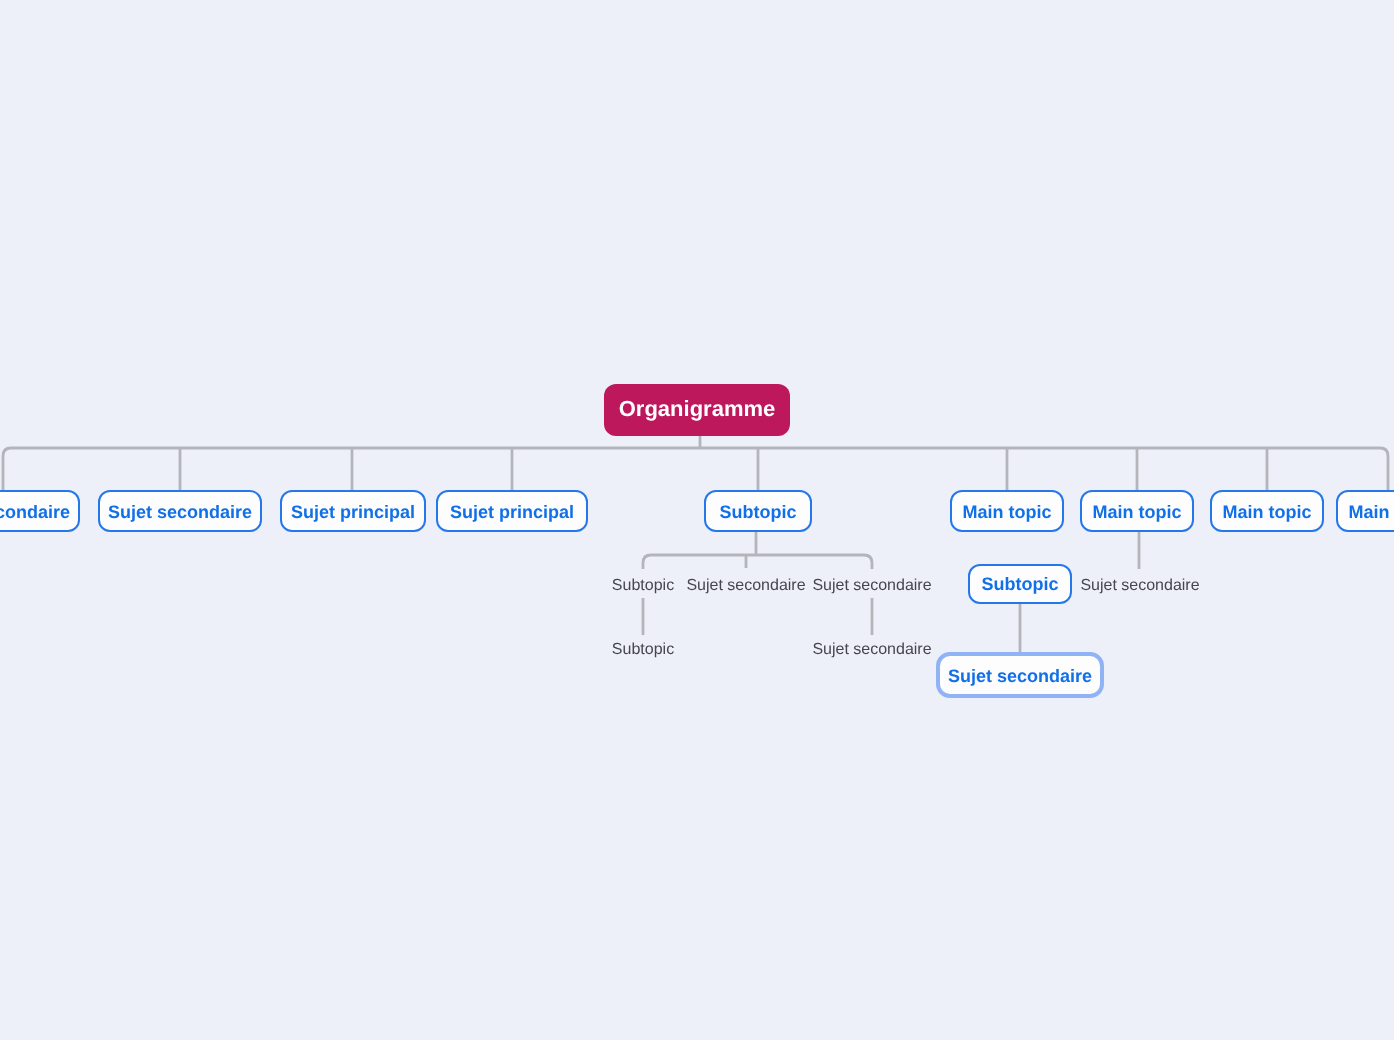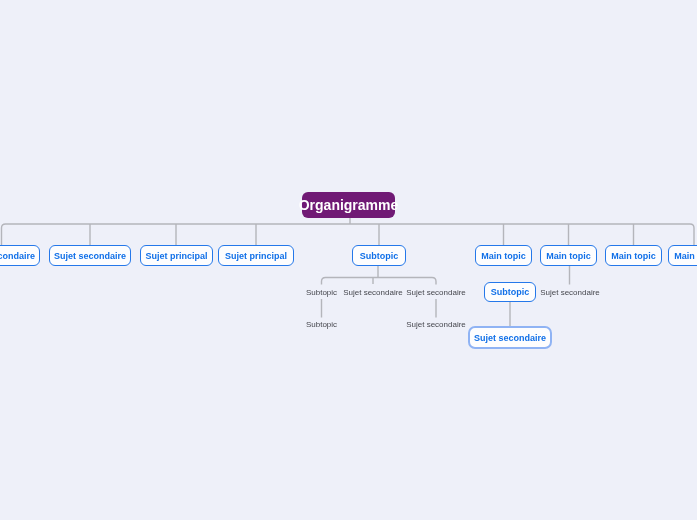--- a/index.html
+++ b/index.html
@@ -28,24 +28,24 @@
   .node {
     position: absolute;
     display: flex;
     align-items: center;
     justify-content: center;
     box-sizing: border-box;
     white-space: nowrap;
     cursor: pointer;
   }
   .node.filled {
-    background: #701a75;
+    background: #be185d;
     color: #ffffff;
     font-weight: bold;
-    font-size: 14px;
+    font-size: 11px;
     border-radius: 6px;
   }
   .node.outline {
     background: #fdfdfe;
     border: 1.5px solid #2578ea;
     color: #1170e8;
     font-weight: bold;
     font-size: 9px;
     border-radius: 6px;
   }

